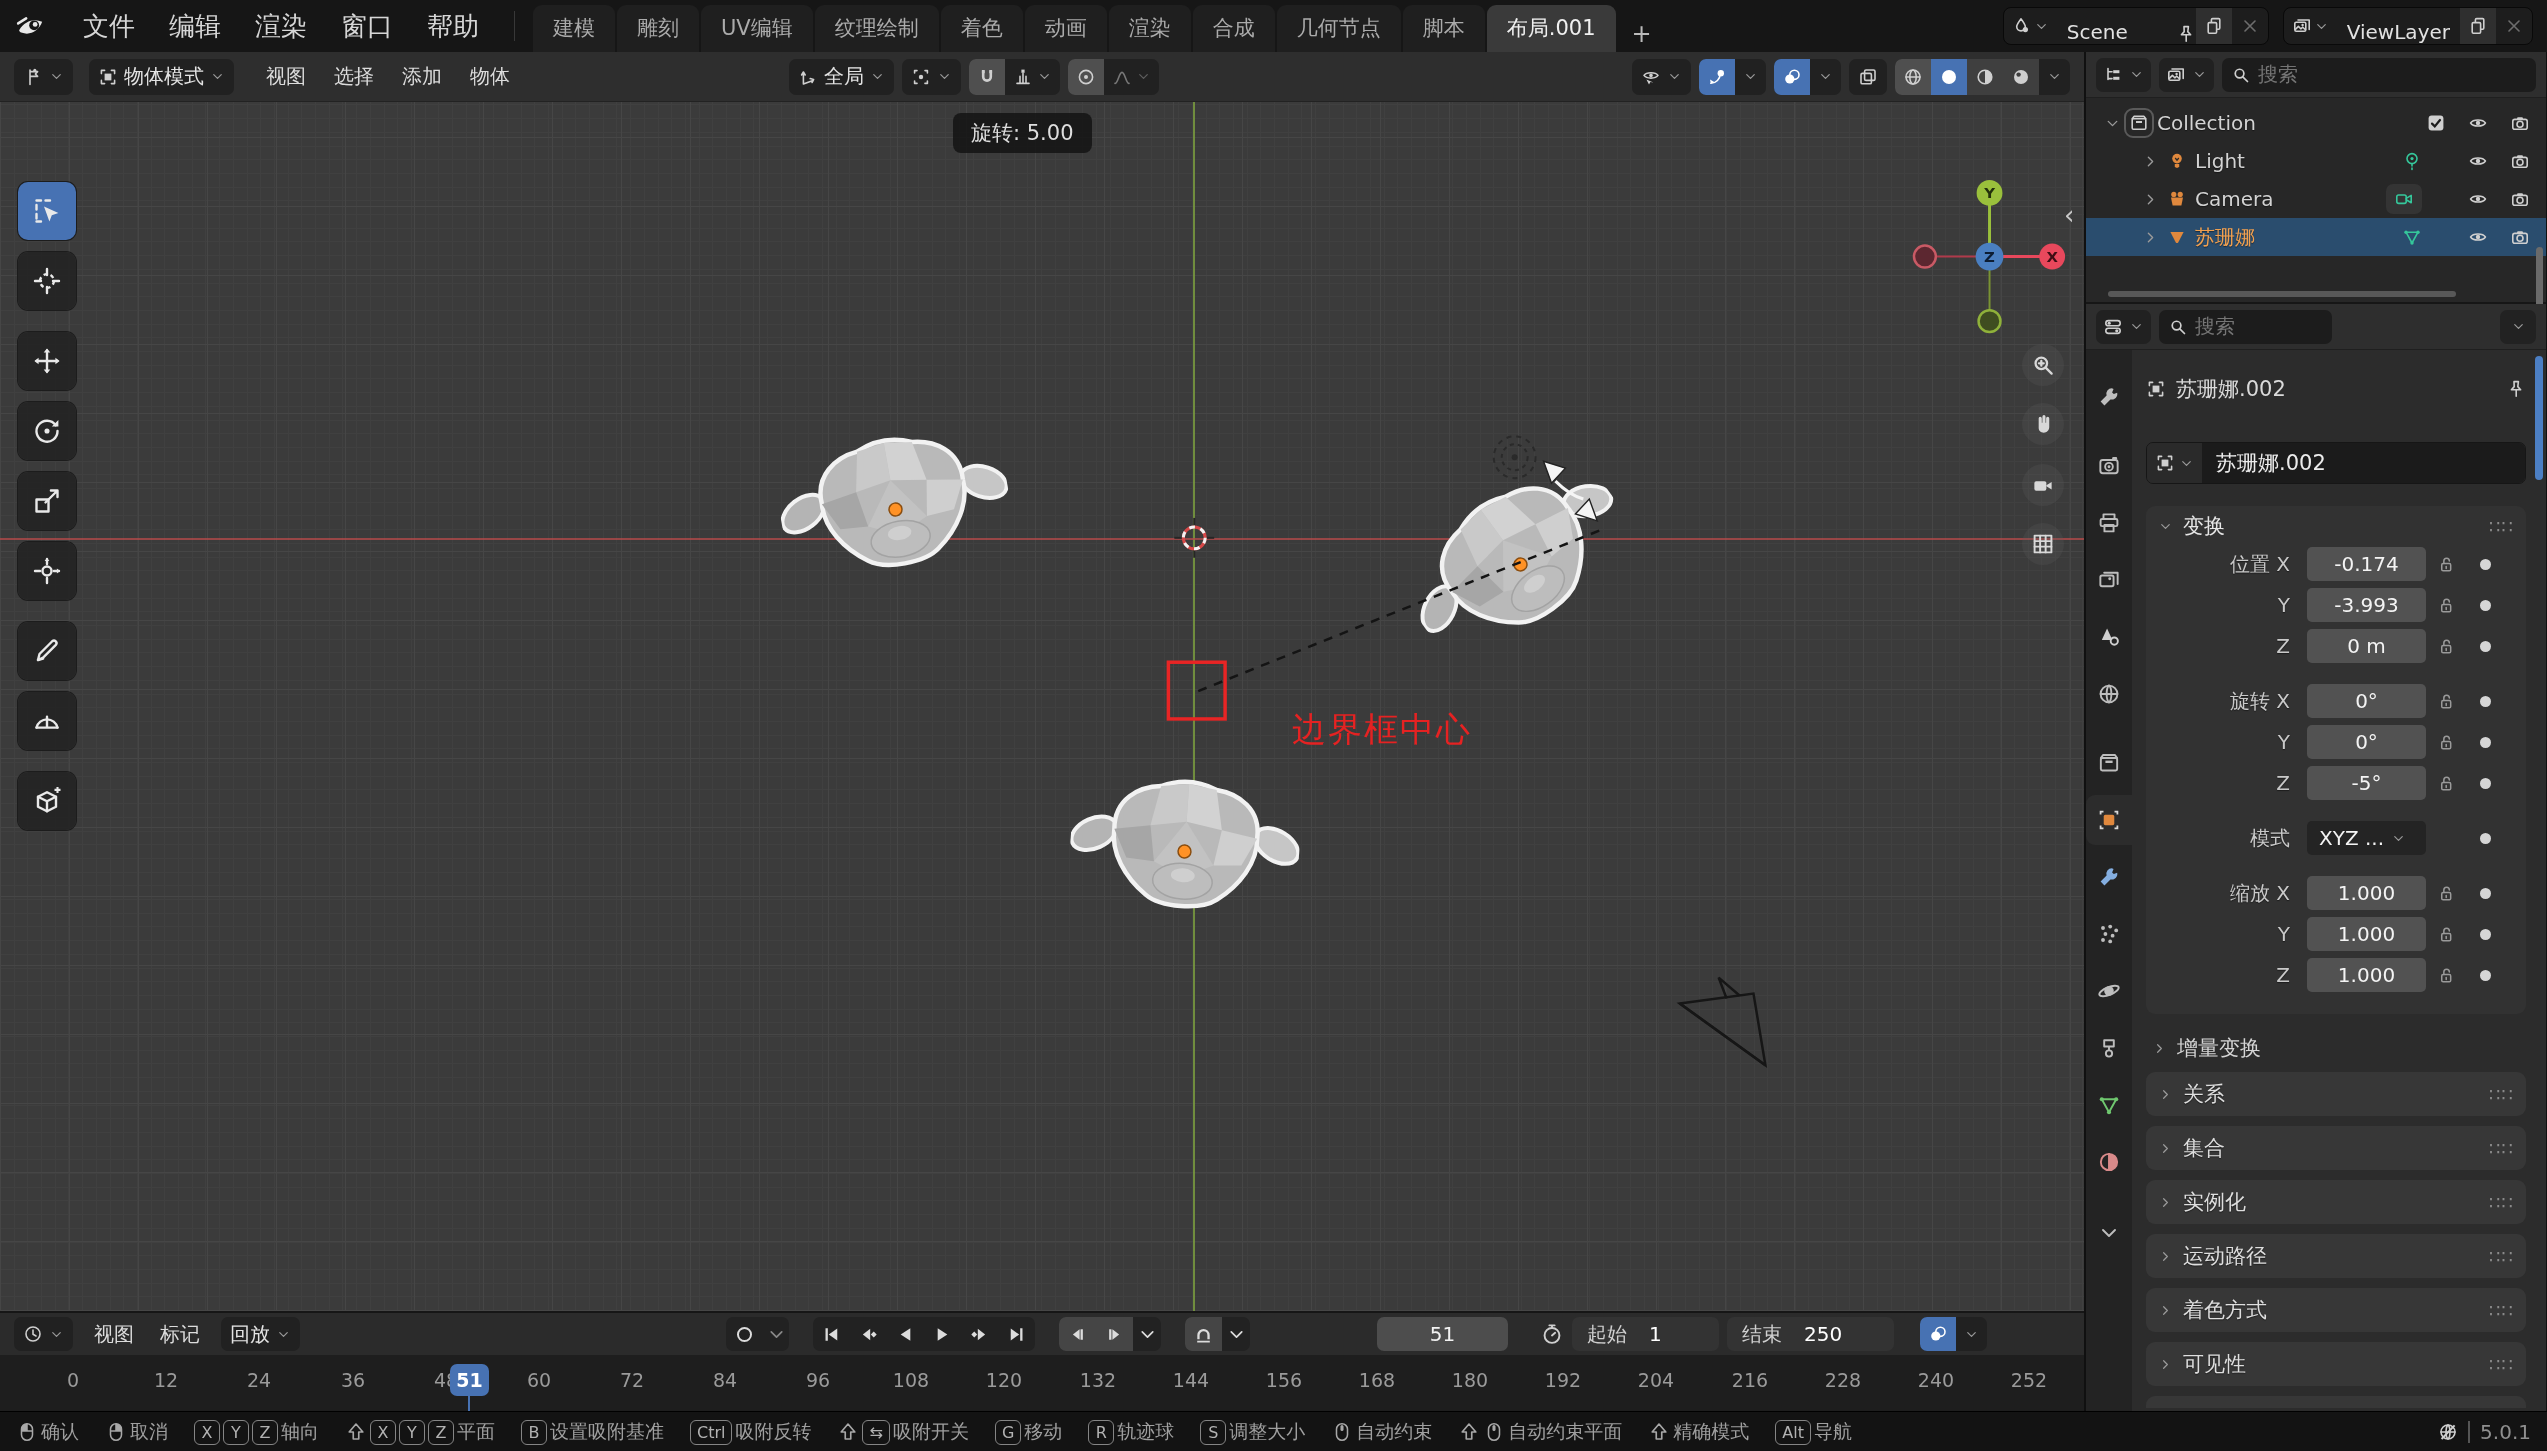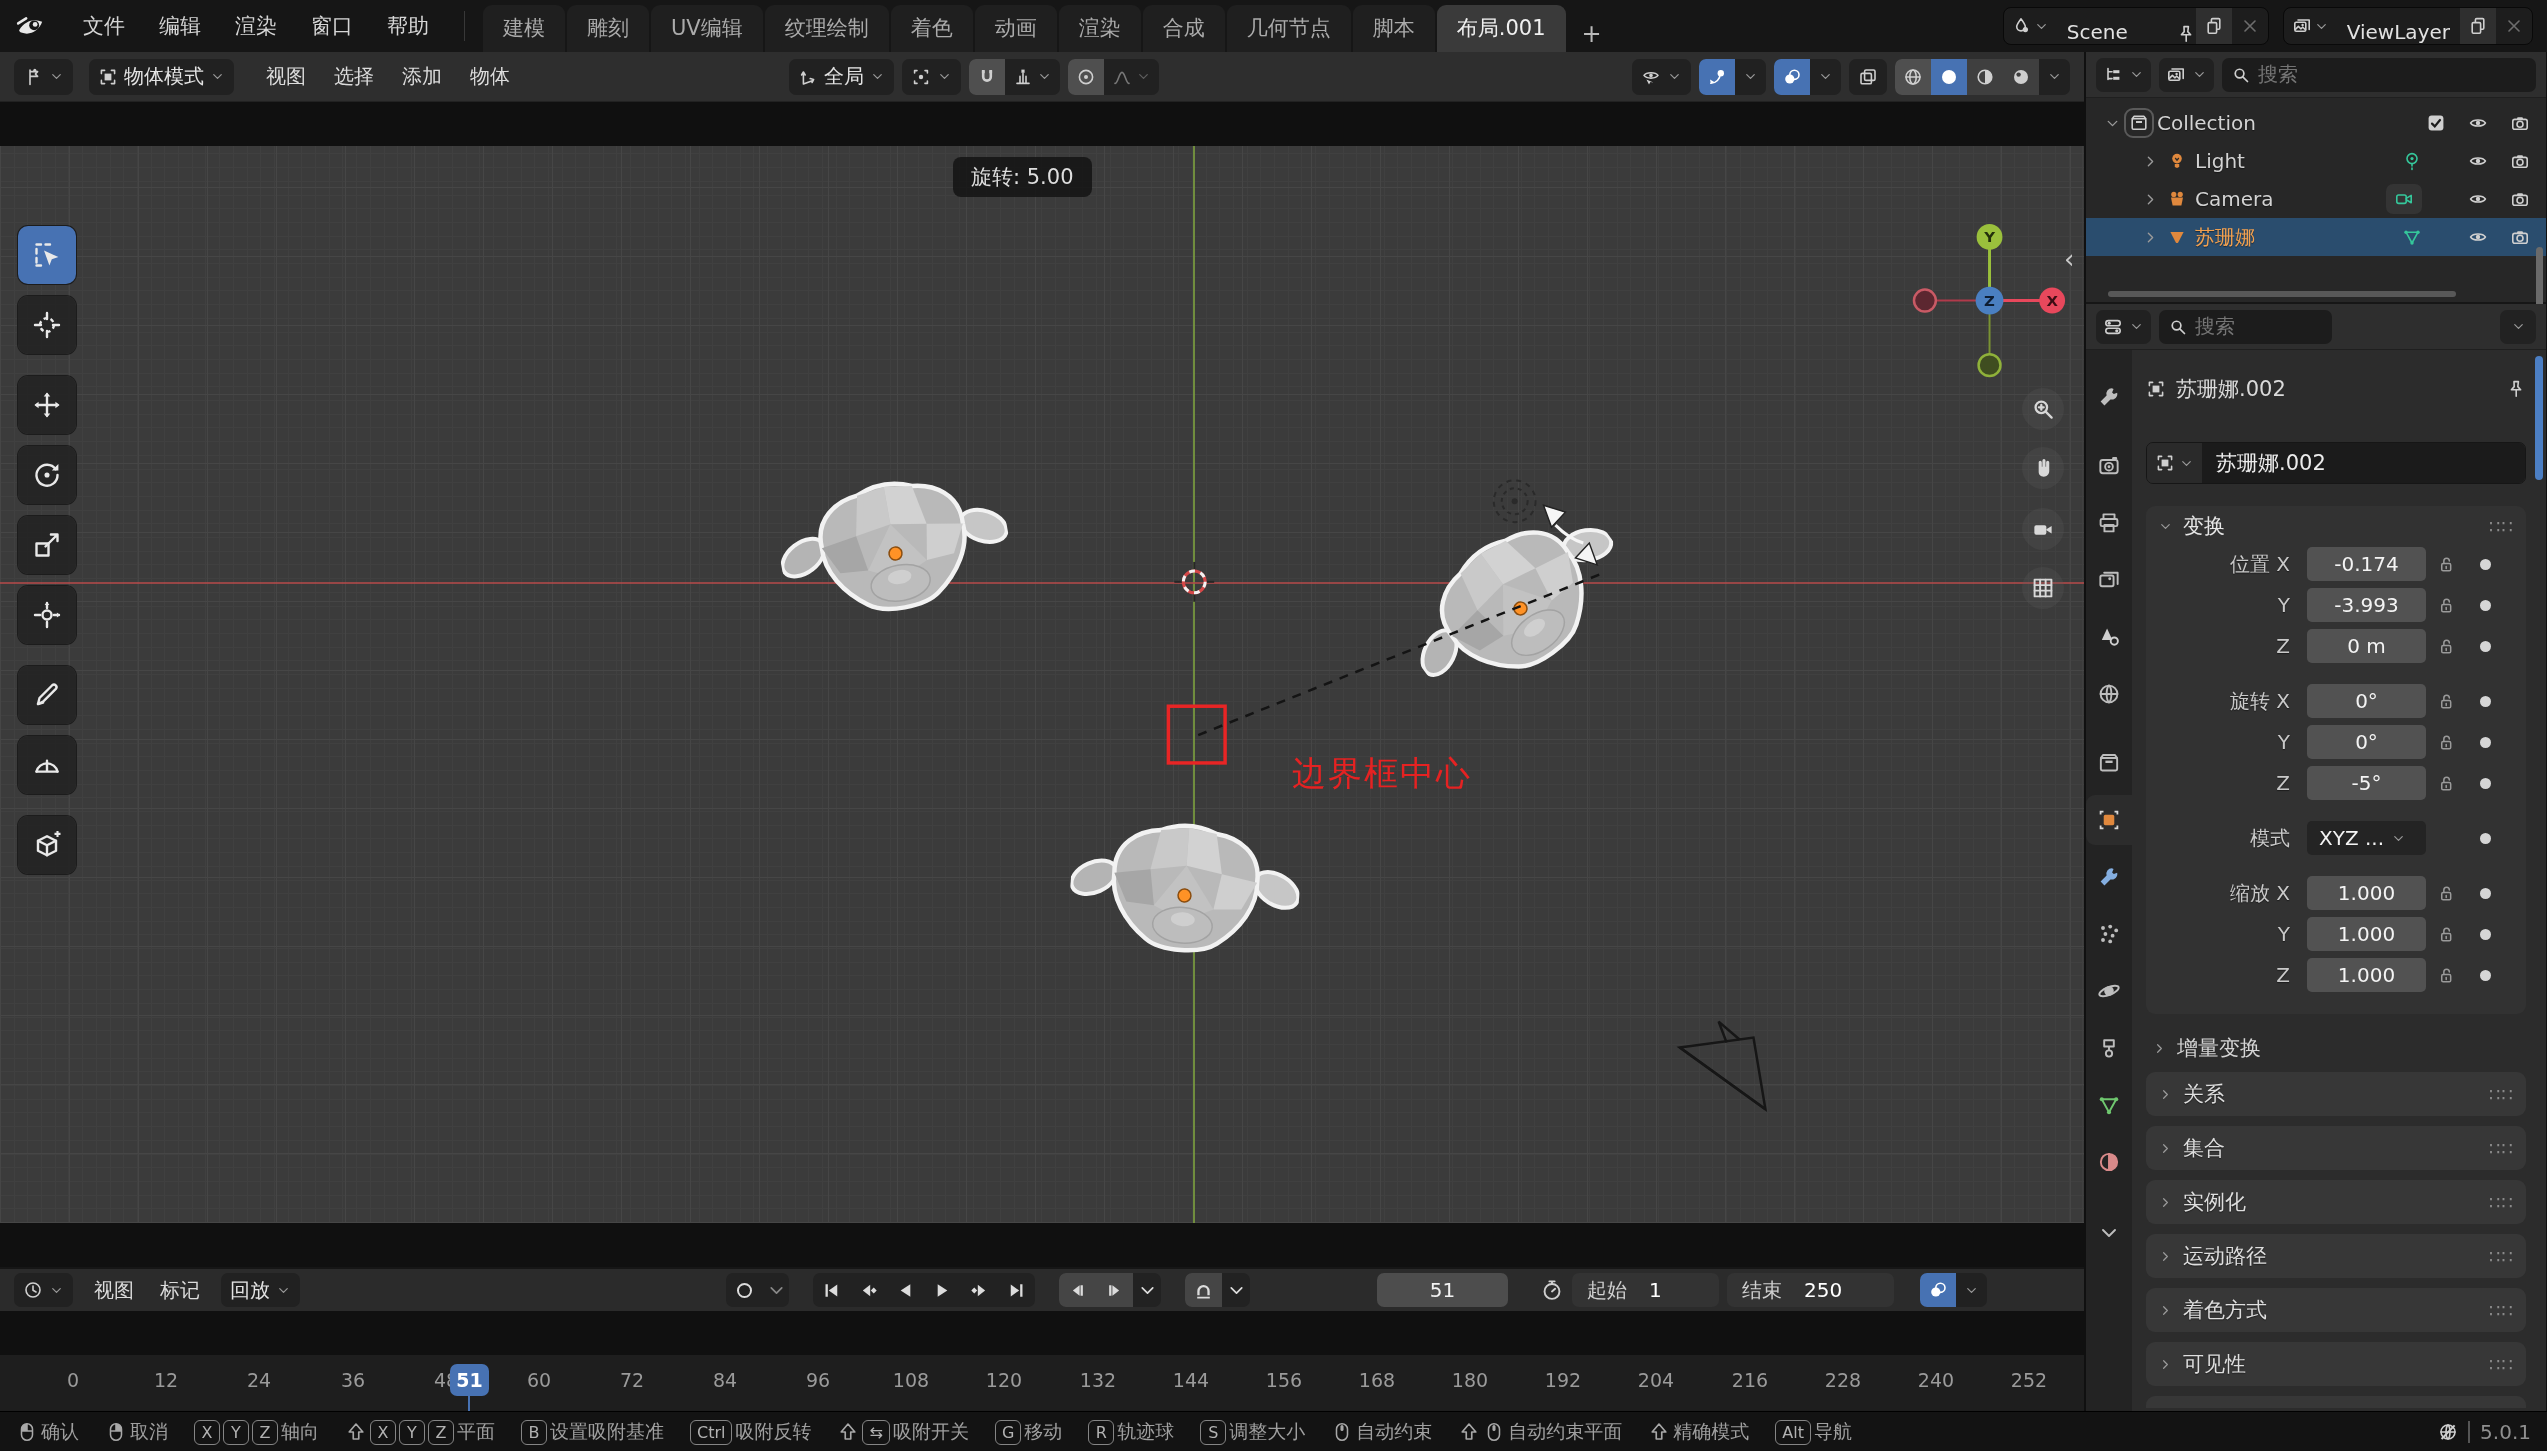--- a/index.html
+++ b/index.html
@@ -6,36 +6,36 @@
   html,body{width:2547px;height:1452px;overflow:hidden;background:#101010;
     font-family:"DejaVu Sans","Liberation Sans",sans-serif;-webkit-font-smoothing:antialiased;}
   .ic{display:inline-flex;width:20px;height:20px;color:#cfcfcf;flex:none;}
   .ic svg{width:100%;height:100%;}
   .chev{width:15px;height:15px;color:#9a9a9a;}
   .txtshadow{text-shadow:0 1px 1px rgba(0,0,0,.45);}
 
   
   .topbar{height:52px;background:#161616;display:flex;align-items:center;padding:0 14px;gap:0;}
   .logo{width:32px;height:32px;color:#e8e8e8;margin-right:20px;}
-  .menu-item{color:#d6d6d6;font-size:21px;padding:6px 17px;border-radius:6px;cursor:default;}
+  .menu-item{color:#d6d6d6;font-size:26px;padding:6px 17px;border-radius:6px;cursor:default;}
   .tb-sep{width:1px;height:30px;background:#383838;margin:0 18px;}
   .ws-tabs{display:flex;align-items:flex-end;height:52px;gap:2px;}
   .ws-tab{color:#ababab;font-size:21px;background:#1f1f1f;padding:9px 20px 10px;border-radius:9px 9px 0 0;margin-top:6px;}
   .ws-tab.active{background:#3a3a3a;color:#f0f0f0;}
   .ws-add{color:#bbb;font-size:24px;padding:4px 14px;}
   .tb-spacer{flex:1;}
   .selector{display:flex;align-items:flex-end;background:#1d1d1d;border:1px solid #090909;border-radius:8px;height:38px;margin-left:14px;overflow:hidden;}
   .selector .seg{display:flex;align-items:center;gap:2px;padding:0 8px;height:100%;}
   .selector .seg.btn{background:#2f2f2f;}
   .sel-text{color:#e2e2e2;font-size:20px;padding:0 10px;min-width:119px;}
   .dim{opacity:.45;}
 
   
   .main{display:flex;height:1359px;}
-  .left-col{width:2086px;display:flex;flex-direction:column;border-right:2px solid #101010;gap:44px;}
+  .left-col{width:2086px;display:flex;flex-direction:column;border-right:2px solid #101010;}
   .right-col{width:460px;display:flex;flex-direction:column;}
 
   
   .vph{height:50px;background:#2e2e2e;display:flex;align-items:center;padding:0 14px;gap:8px;border-bottom:1px solid #222;}
   .pill{display:flex;align-items:center;gap:6px;background:#212121;border-radius:7px;height:36px;padding:0 9px;}
   .pill .lbl{color:#e3e3e3;font-size:20px;white-space:nowrap;}
   .seg-group{display:flex;background:#212121;border-radius:7px;height:36px;overflow:hidden;align-items:stretch;}
   .seg-group .sg{display:flex;align-items:center;padding:0 8px;gap:4px;}
   .sg.on{background:#4f4f4f;}
   .sg.blue{background:#4772b3;}.sg.blue .ic{color:#fff;}

